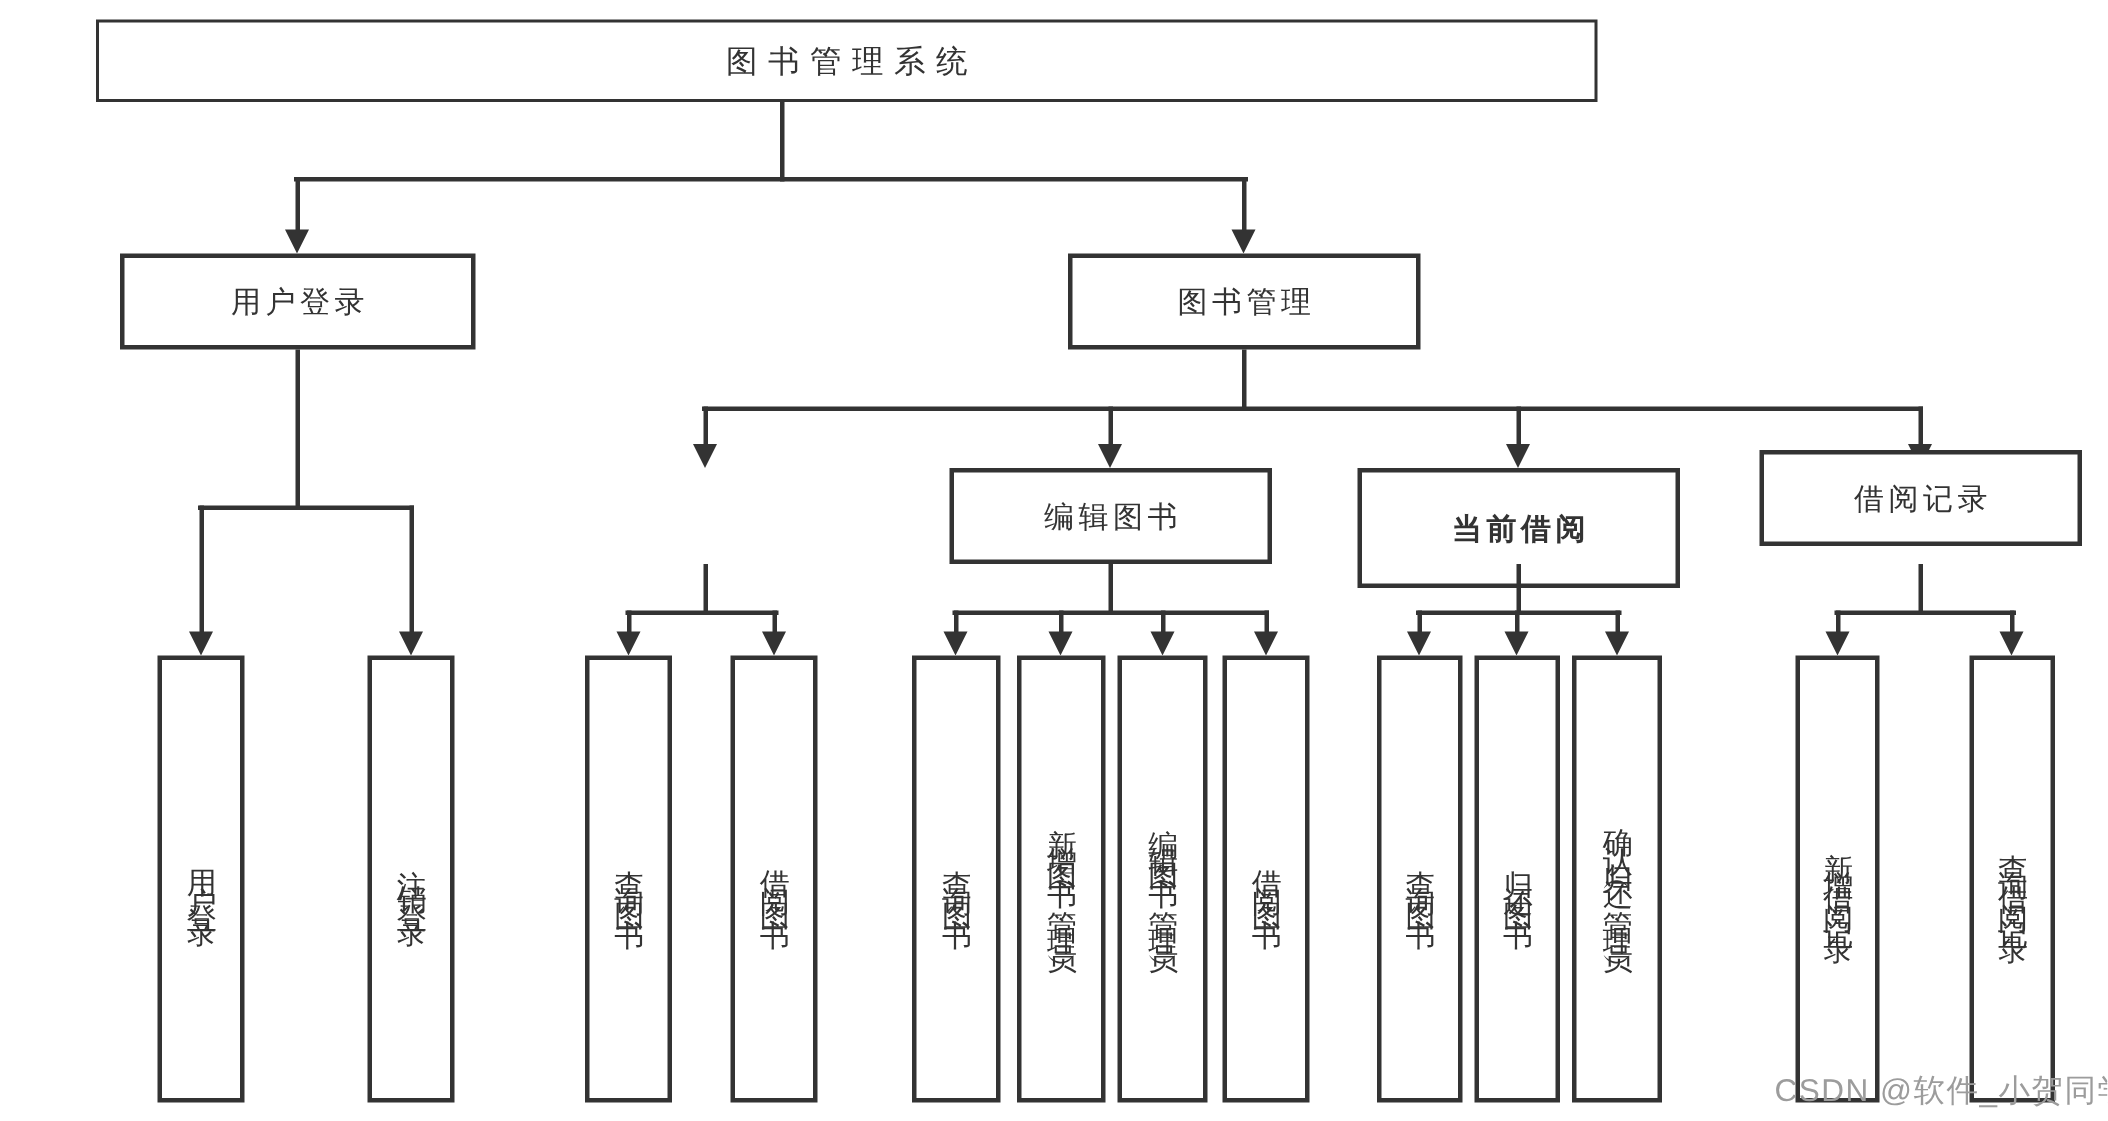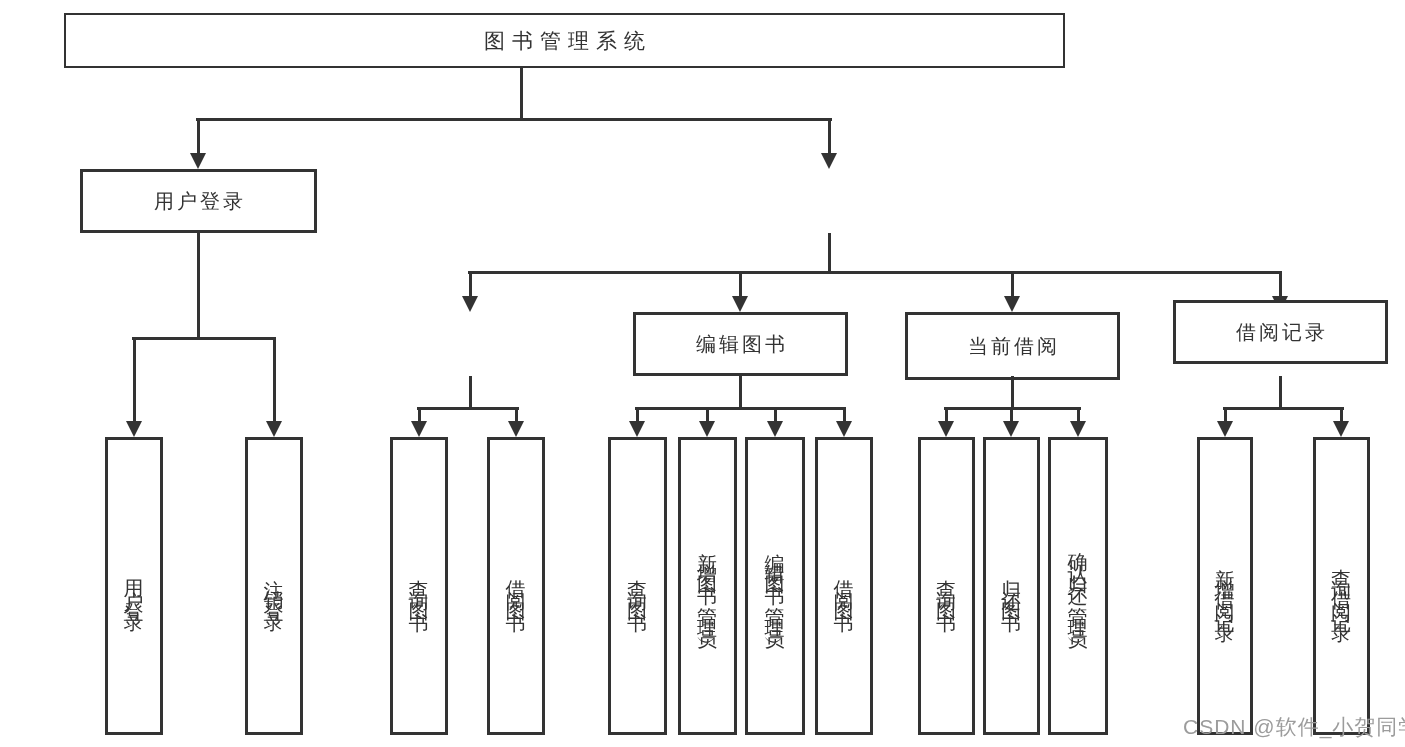--- a/index.html
+++ b/index.html
@@ -66,41 +66,42 @@
   <div class="box root" style="left:22px;top:13px;width:1001px;height:55px;margin-left:42px;">图书管理系统</div>
 
   <div class="vl" style="left:520px;top:68px;height:53px;"></div>
   <div class="hl" style="left:196px;top:118px;width:636px;"></div>
   <div class="vl" style="left:197px;top:118px;height:38px;"></div>
   <div class="arrow" style="left:190px;top:153px;"></div>
   <div class="vl" style="left:828px;top:118px;height:38px;"></div>
   <div class="arrow" style="left:821px;top:153px;"></div>
 
   <div class="box" style="left:80px;top:169px;width:237px;height:64px;">用户登录</div>
+  <div class="box" style="left:712px;top:169px;width:235px;height:64px;">图书管理</div>
 
   <div class="vl" style="left:197px;top:233px;height:107px;"></div>
   <div class="hl" style="left:132px;top:337px;width:144px;"></div>
   <div class="vl" style="left:133px;top:337px;height:87px;"></div>
   <div class="arrow" style="left:126px;top:421px;"></div>
   <div class="vl" style="left:273px;top:337px;height:87px;"></div>
   <div class="arrow" style="left:266px;top:421px;"></div>
 
   <div class="vl" style="left:828px;top:233px;height:41px;"></div>
   <div class="hl" style="left:468px;top:271px;width:814px;"></div>
   <div class="vl" style="left:469px;top:271px;height:28px;"></div>
   <div class="arrow" style="left:462px;top:296px;"></div>
   <div class="vl" style="left:739px;top:271px;height:28px;"></div>
   <div class="arrow" style="left:732px;top:296px;"></div>
   <div class="vl" style="left:1011px;top:271px;height:28px;"></div>
   <div class="arrow" style="left:1004px;top:296px;"></div>
   <div class="vl" style="left:1279px;top:271px;height:28px;"></div>
   <div class="arrow" style="left:1272px;top:296px;"></div>
 
   <div class="box" style="left:633px;top:312px;width:215px;height:64px;">编辑图书</div>
-  <div class="box" style="left:905px;top:312px;width:215px;height:68px;">当前借阅</div>
+  <div class="box" style="left:905px;top:312px;width:215px;height:80px;font-weight:bold;">当前借阅</div>
   <div class="box" style="left:1173px;top:300px;width:215px;height:64px;">借阅记录</div>
 
   <div class="vl" style="left:469px;top:376px;height:34px;"></div>
   <div class="hl" style="left:417px;top:407px;width:102px;"></div>
   <div class="vl" style="left:418px;top:407px;height:16px;"></div>
   <div class="arrow" style="left:411px;top:421px;"></div>
   <div class="vl" style="left:515px;top:407px;height:16px;"></div>
   <div class="arrow" style="left:508px;top:421px;"></div>
 
   <div class="vl" style="left:739px;top:376px;height:34px;"></div>

